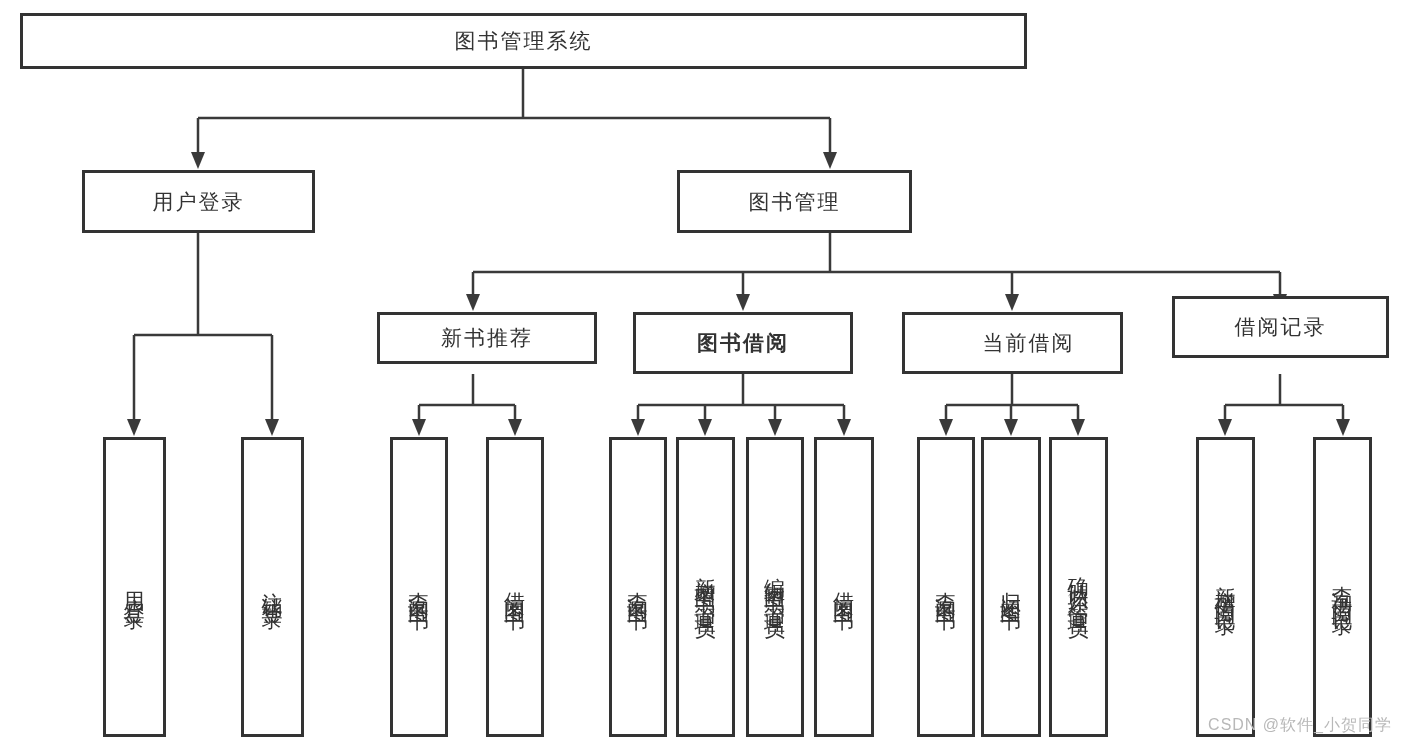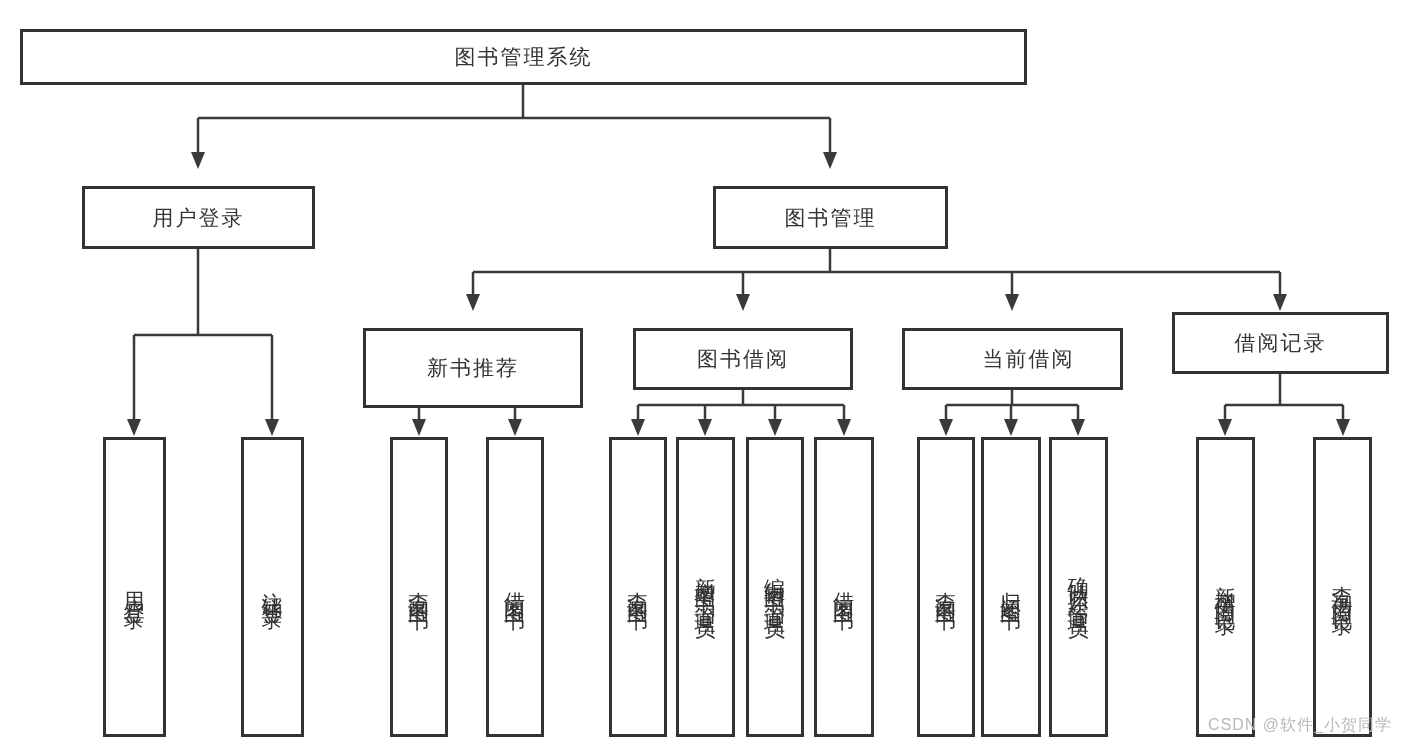--- a/index.html
+++ b/index.html
@@ -25,21 +25,20 @@
   .box{
     position:absolute;
     box-sizing:border-box;
     border:3px solid var(--border);
     background:#ffffff;
     display:flex;align-items:center;justify-content:center;
     font-size:21px;
     letter-spacing:2px;
     color:var(--text);
     z-index:2;
-    margin-top:16px;
   }
   .leaf{
     position:absolute;
     top:437px;height:300px;
     box-sizing:border-box;
     border:3px solid var(--border);
     background:#ffffff;
     display:flex;align-items:center;justify-content:center;
     z-index:2;
   }
@@ -48,23 +47,23 @@
     text-orientation:mixed;
     font-size:21px;
     letter-spacing:6px;
     color:var(--text);
     line-height:1.1;
     white-space:nowrap;
   }
   
   .n-root{left:20px;top:13px;width:1007px;height:56px;}
   .n-userlogin{left:82px;top:170px;width:233px;height:63px;}
-  .n-bookmgmt{left:713px;top:170px;width:235px;height:63px;}
-  .n-g1{left:363px;top:312px;width:220px;height:80px;}
-  .n-g2{left:633px;top:312px;width:220px;height:62px;}
+  .n-bookmgmt{left:677px;top:170px;width:235px;height:63px;}
+  .n-g1{left:377px;top:312px;width:220px;height:52px;}
+  .n-g2{left:633px;top:312px;width:220px;height:62px;font-weight:bold;}
   .n-g3{left:902px;top:312px;width:221px;height:62px;padding-left:32px;}
   .n-g4{left:1172px;top:296px;width:217px;height:62px;}
   .l-1a{left:103px;width:63px;}
   .l-1b{left:241px;width:63px;}
   .l-2a{left:390px;width:58px;}
   .l-2b{left:486px;width:58px;}
   .l-3a{left:609px;width:58px;}
   .l-3b{left:676px;width:59px;}
   .l-3c{left:746px;width:58px;}
   .l-3d{left:814px;width:60px;}

